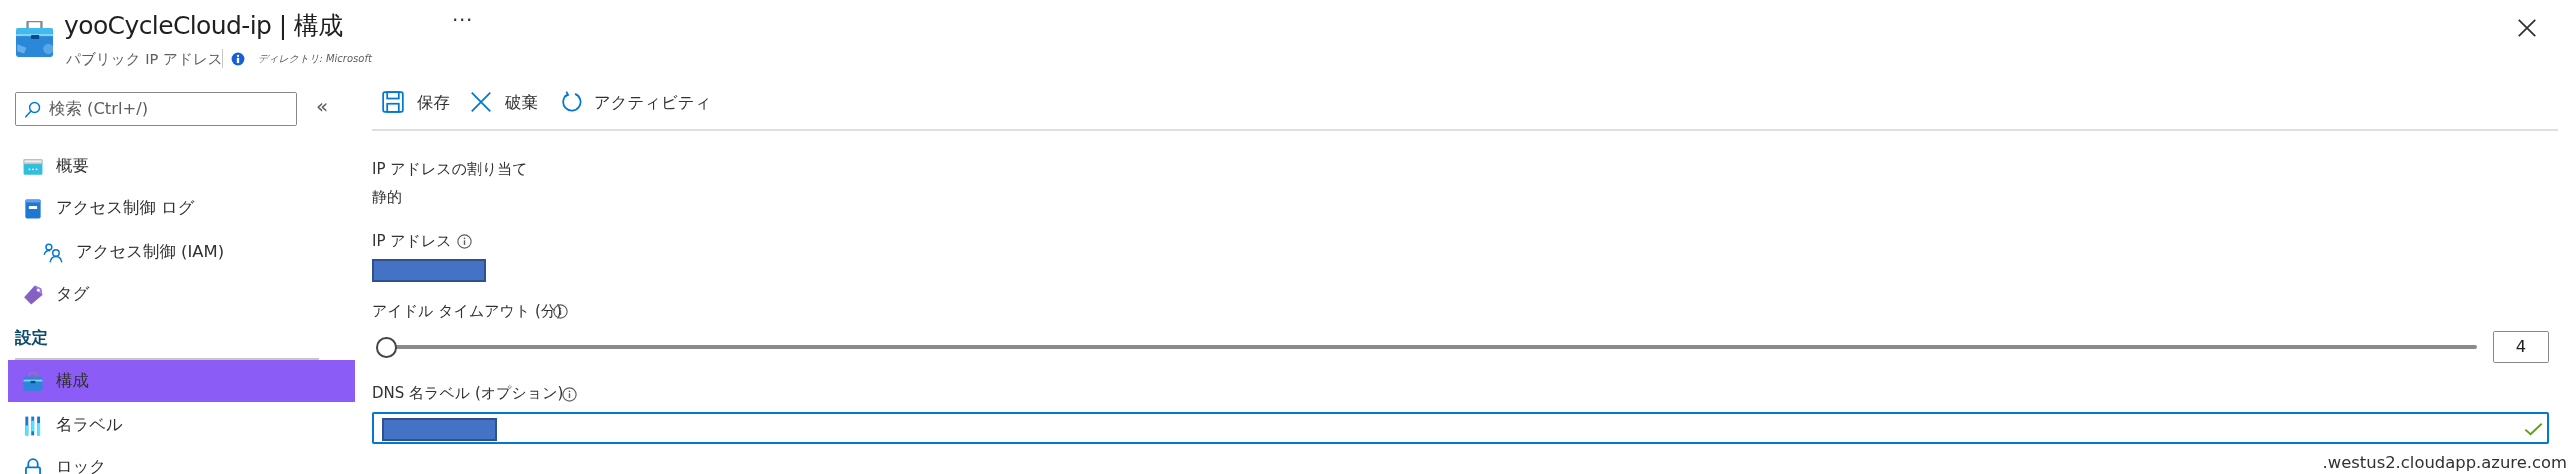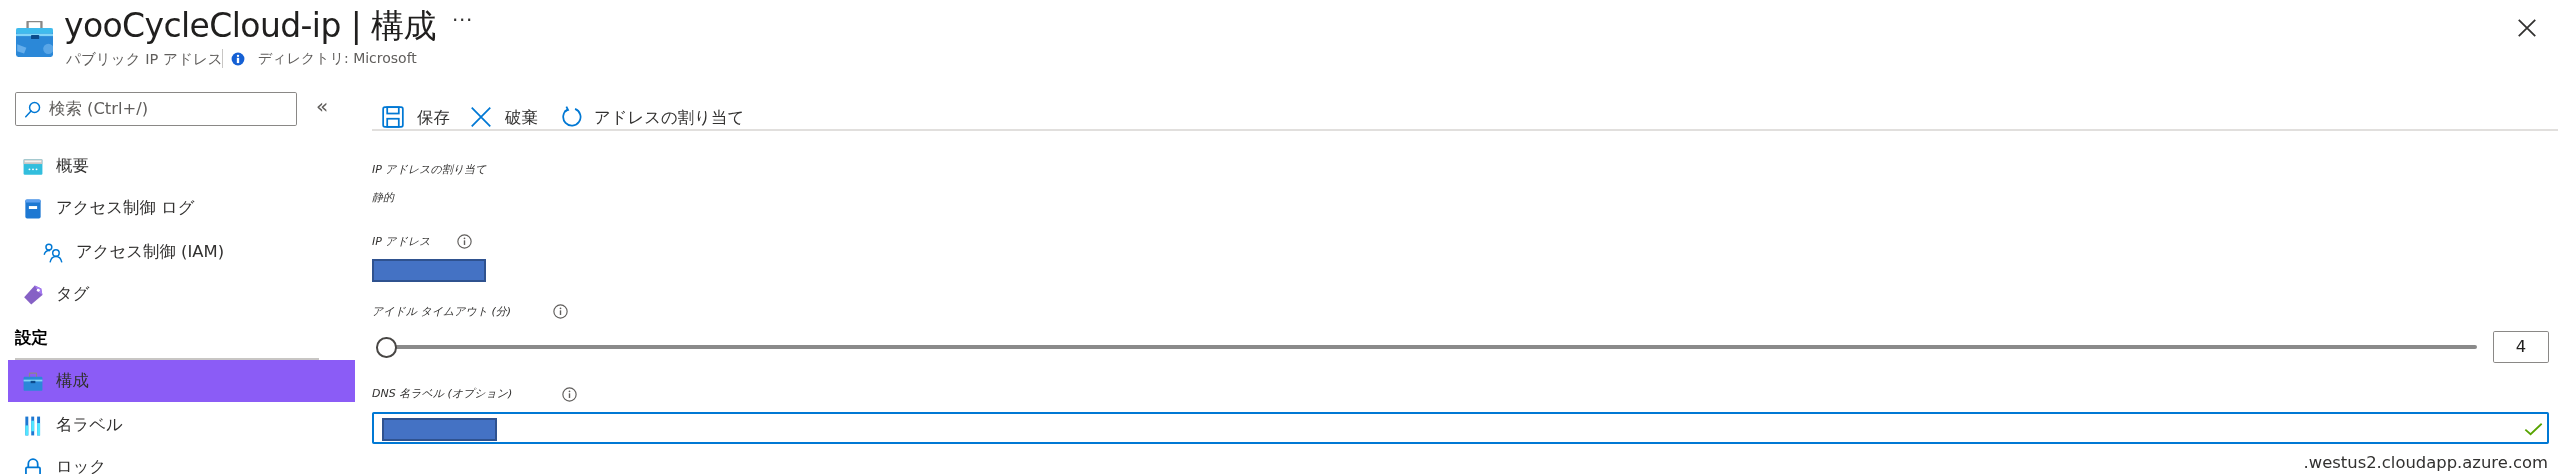--- a/index.html
+++ b/index.html
@@ -2,60 +2,60 @@
 <html style="font-size:9.4px"><head>
   <meta charset="utf-8">
   <style>
     html, body { margin: 0; padding: 0; background: #ffffff; }
     body { width: 2576px; height: 475px; position: relative; overflow: hidden;
            font-family: "DejaVu Sans", "Liberation Sans", sans-serif; color: #323130; }
     .abs { position: absolute; }
 
     
     #hdr-icon { left: 16px; top: 21px; width: 37px; height: 36px; }
-    #title { left: 64px; top: 4.7px; font-size: 33px; line-height: 41px; color: #201f1e; white-space: nowrap; letter-spacing: -0.6px; }
+    #title { left: 64px; top: 4.7px; font-size: 25px; line-height: 41px; color: #201f1e; white-space: nowrap; letter-spacing: -0.6px; }
     #more { left: 452px; top: 8.2px; font-size: 20px; color: #323130; letter-spacing: 0.6px; }
     #subtitle { left: 66px; top: 48px; font-size: 14.6px; line-height: 21px; color: #605e5c; white-space: nowrap; }
     #sub-sep { left: 222px; top: 49px; width: 1.2px; height: 19px; background: #c8c6c4; }
     #sub-info { left: 231px; top: 52px; width: 14px; height: 14px; }
-    #directory { left: 258px; top: 48px; font-size: 14px; line-height: 21px; color: #605e5c; white-space: nowrap; }
+    #directory { left: 258px; top: 48px; font-size: 10px; line-height: 21px; color: #605e5c; white-space: nowrap; font-style: italic; }
     #close { left: 2517px; top: 17.6px; width: 20px; height: 20px; cursor: pointer; }
 
     
     #search { left: 15px; top: 92px; width: 282px; height: 34px; border: 1.2px solid #8a8886; border-radius: 1.8px; box-sizing: border-box; }
     #search-icon { left: 8.2px; top: 7.6px; width: 17.6px; height: 17.6px; }
     #search-ph { left: 33px; top: 5.3px; font-size: 16.4px; line-height: 22px; color: #605e5c; white-space: nowrap; }
     #collapse { left: 316px; top: 94px; font-size: 20px; color: #605e5c; cursor: pointer; }
 
     .nav { left: 8px; width: 347px; height: 42px; }
     .nav .ico { position: absolute; left: 15px; top: 11.7px; width: 20px; height: 20px; }
     .nav .lbl { position: absolute; left: 48px; top: 8.8px; font-size: 16.4px; line-height: 23.4px; color: #323130; white-space: nowrap; }
     .nav.selected { background: #8b5cf6; }
-    #section-settings { left: 15px; top: 326px; font-size: 16.4px; font-weight: bold; line-height: 23.4px; color: #000000; }
+    #section-settings { left: 15px; top: 326px; font-size: 16.4px; font-weight: bold; line-height: 23.4px; color: #0c4a6e; }
     #section-div { left: 15px; top: 358px; width: 304px; height: 1.8px; background: #c8c6c4; }
 
     
-    .tb { top: 105px; height: 26px; cursor: pointer; }
+    .tb { top: 90px; height: 26px; cursor: pointer; }
     .tb .ico { position: absolute; left: 0; top: 1.2px; width: 22px; height: 22px; }
     .tb .lbl { position: absolute; top: 1.2px; font-size: 16.4px; line-height: 23.4px; color: #323130; white-space: nowrap; }
     #tb-div { left: 372px; top: 129px; width: 2186px; height: 2.3px; background: #e1dfdd; }
 
     
-    .lbl-txt { font-size: 11px; line-height: 23.4px; color: #323130; white-space: nowrap; font-style: italic; }
+    .lbl-txt { font-size: 15px; line-height: 23.4px; color: #323130; white-space: nowrap; }
     .info { width: 15px; height: 15px; }
     .redact { background: #4472c4; border: 2.9px solid #2f528f; box-sizing: border-box; }
 
     #slider-track { left: 386px; top: 345px; width: 2091px; height: 4.1px; background: #8a8a8a; border-radius: 2.3px; }
     #slider-thumb { left: 376px; top: 337px; width: 20.5px; height: 20.5px; border: 2.3px solid #484644; border-radius: 50%; background: #fff; box-sizing: border-box; cursor: grab; }
     #timeout-box { left: 2493px; top: 331px; width: 56px; height: 32px; border: 1.2px solid #8a8886; border-radius: 1.8px; box-sizing: border-box;
                    font-size: 16.4px; line-height: 29px; text-align: center; color: #201f1e; }
 
     #dns-input { left: 372px; top: 412px; width: 2177px; height: 32px; border: 2.3px solid #0078d4; border-radius: 1.8px; box-sizing: border-box; background: #fff; }
     #dns-check { left: 2150px; top: 8.2px; width: 19px; height: 14px; }
-    #dns-suffix { right: 28px; top: 452px; font-size: 16.4px; line-height: 21px; color: #323130; white-space: nowrap; }
+    #dns-suffix { right: 9px; top: 452px; font-size: 16.4px; line-height: 21px; color: #323130; white-space: nowrap; }
   </style>
 </head>
 <body>
 
 <svg id="hdr-icon" class="abs" viewBox="0 0 64 62">
   <rect x="20" y="0" width="24" height="14" rx="2" fill="none" stroke="#8a8886" stroke-width="4"></rect>
   <rect x="0" y="12" width="64" height="50" rx="4" fill="#2b88d8"></rect>
   <rect x="0" y="12" width="64" height="10" rx="3" fill="#50e6ff" opacity="0.55"></rect>
   <rect x="0" y="22" width="64" height="4" fill="#83d4f7"></rect>
   <rect x="26" y="24" width="14" height="7" rx="1" fill="#0b4a8b"></rect>
@@ -165,21 +165,21 @@
   <svg class="ico" viewBox="0 0 38 38">
     <path d="M3 3 L35 35 M35 3 L3 35" stroke="#0078d4" stroke-width="3"></path>
   </svg>
   <span class="lbl" style="left:35px;font-family:Liberation Serif, serif;">破棄</span>
 </div>
 <div class="abs tb" style="left:560px; width:170px;">
   <svg class="ico" viewBox="0 0 38 38">
     <path d="M13 6 A15 15 0 1 0 26 5" fill="none" stroke="#0078d4" stroke-width="3"></path>
     <path d="M11 1 L14 7 L8 9" fill="none" stroke="#0078d4" stroke-width="3"></path>
   </svg>
-  <span class="lbl" style="left:34px;">アドレスの割り当て</span>
+  <span class="lbl" style="left:34px;">アクティビティ</span>
 </div>
 <div id="tb-div" class="abs"></div>
 
 <div class="abs lbl-txt" style="left:372px; top:158px;">IP アドレスの割り当て</div>
 <div class="abs lbl-txt" style="left:372px; top:186px;">静的</div>
 
 <div class="abs lbl-txt" style="left:372px; top:230px;">IP アドレス</div>
 <svg class="abs info" style="left:457px; top:234px;" viewBox="0 0 26 26">
   <circle cx="13" cy="13" r="11.5" fill="none" stroke="#605e5c" stroke-width="2"></circle>
   <rect x="11.8" y="11" width="2.4" height="8" fill="#605e5c"></rect>

